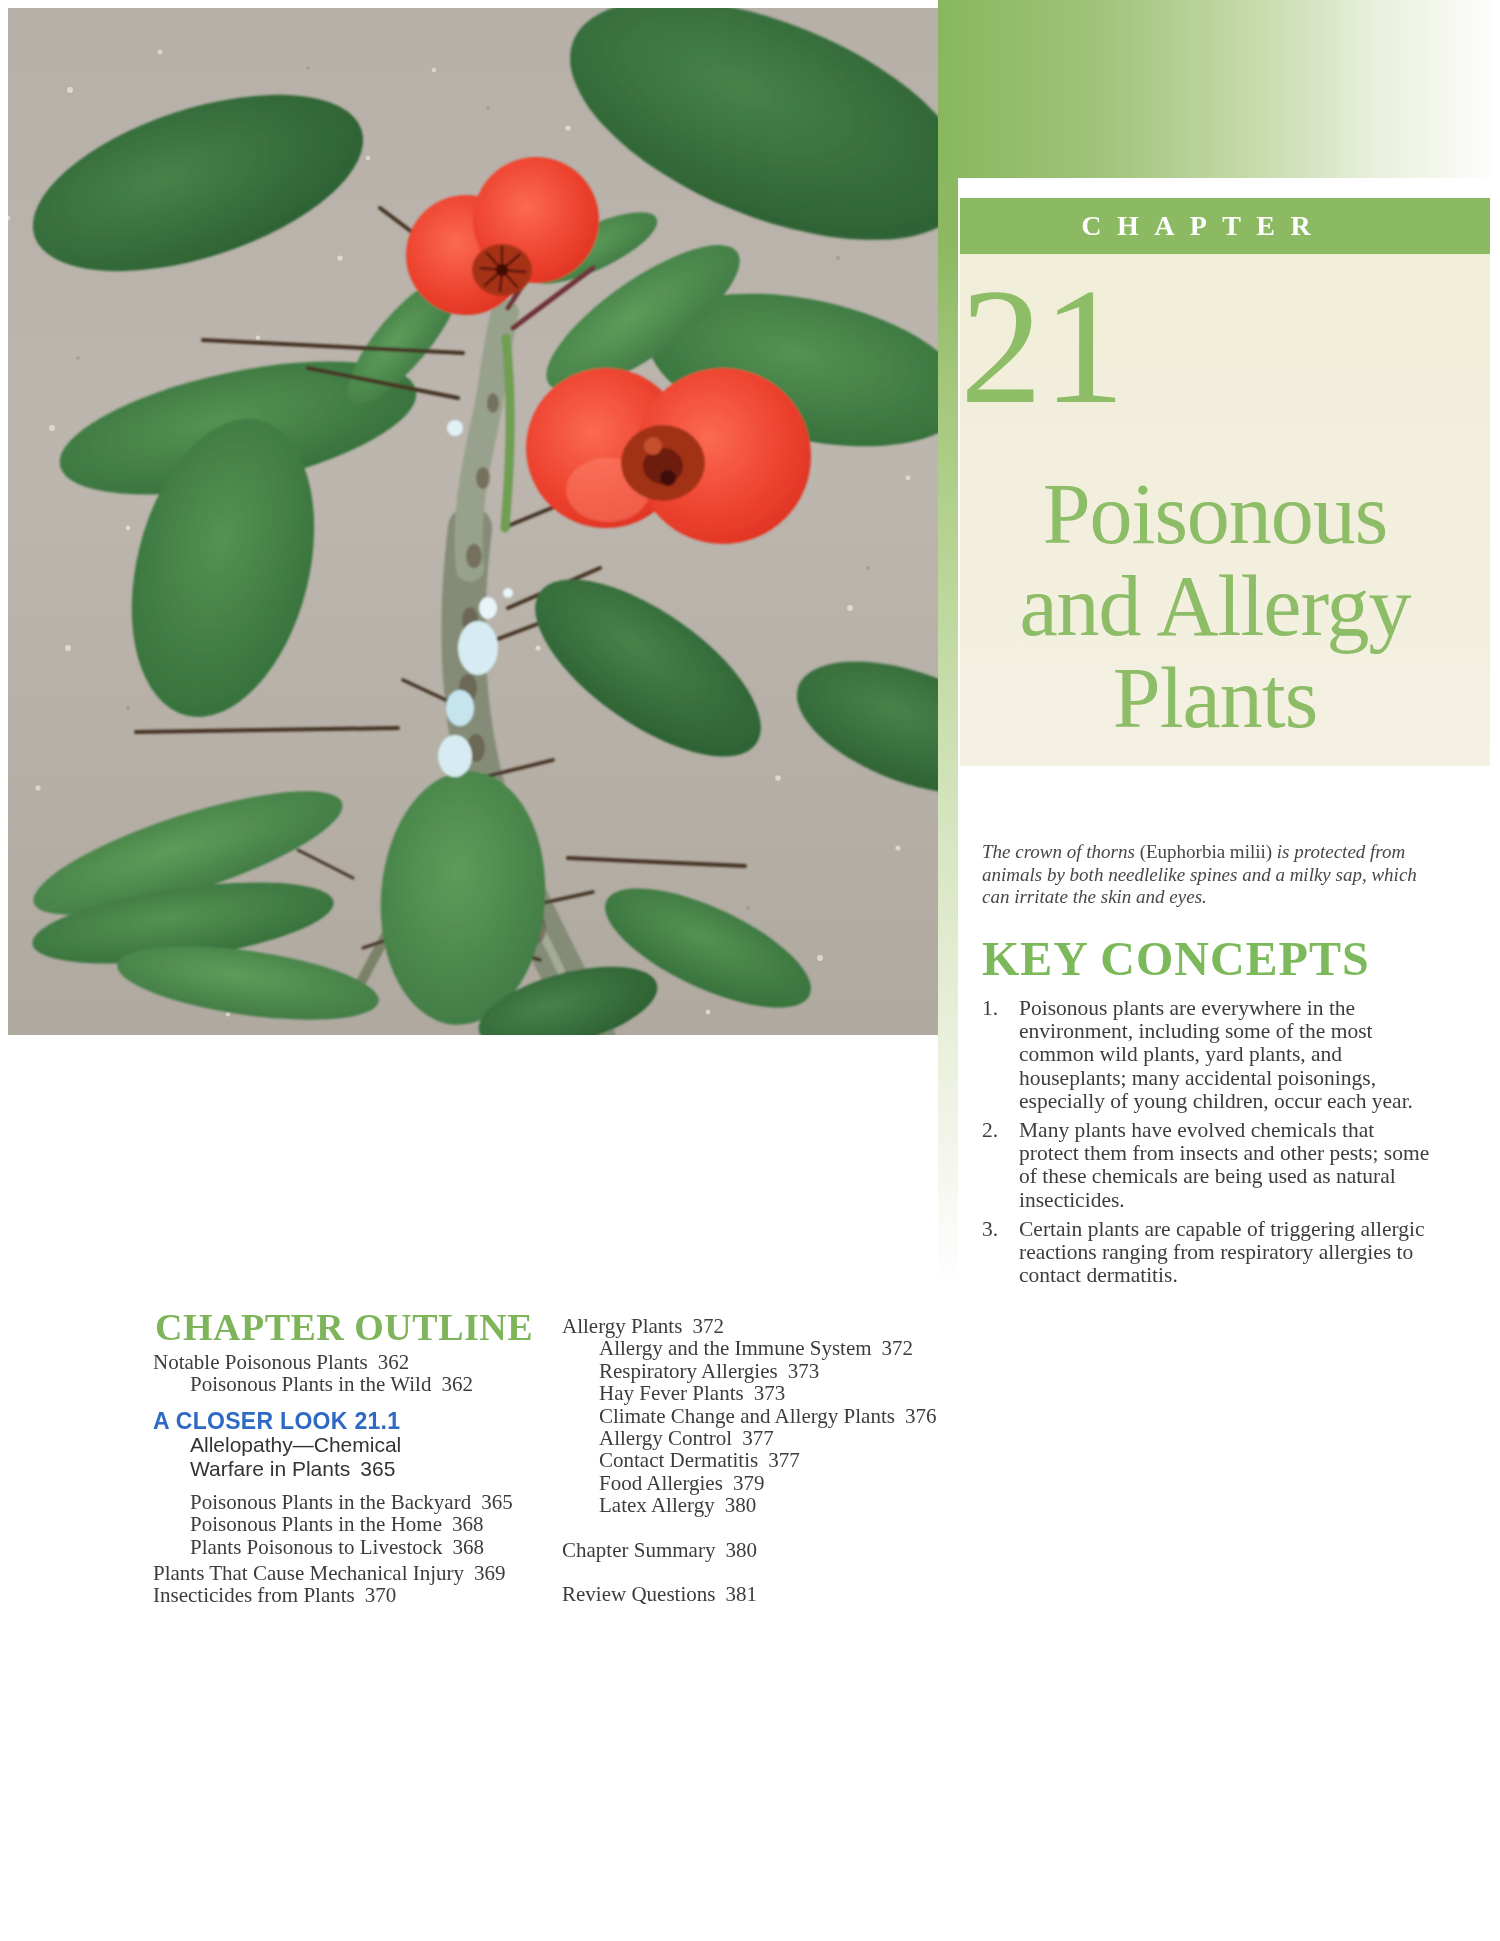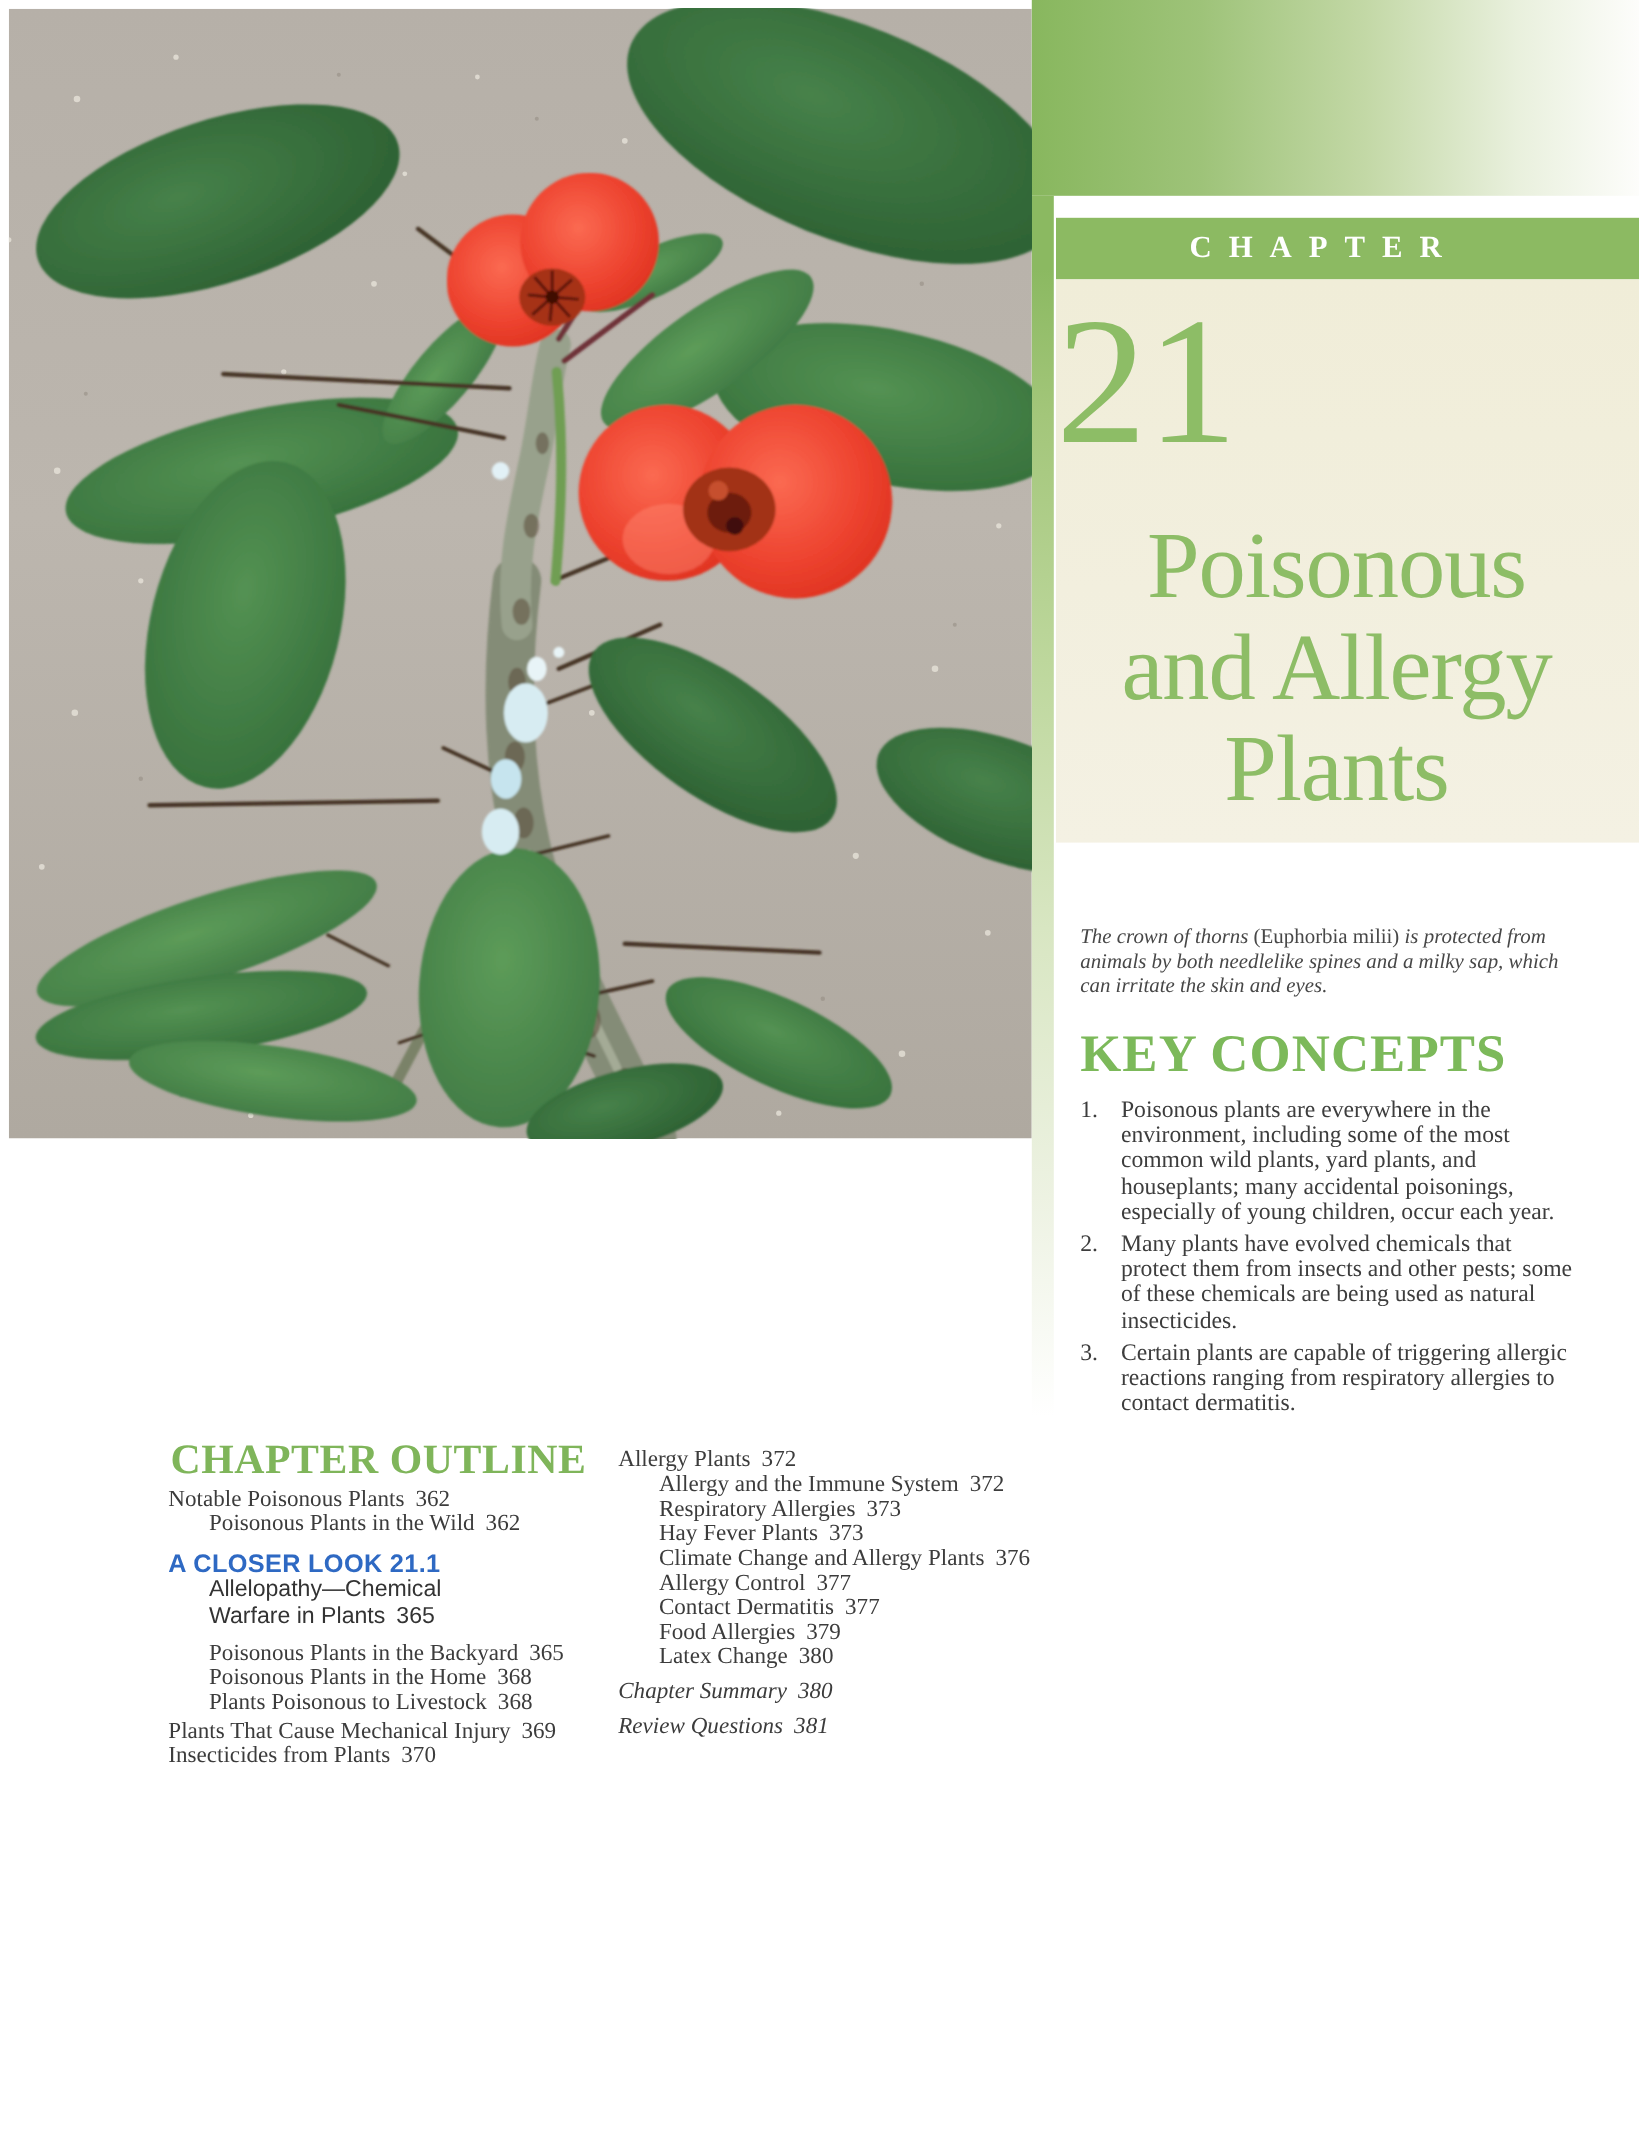--- a/index.html
+++ b/index.html
@@ -43,21 +43,21 @@
   .o-col{position:absolute;font-size:21px;color:#3c3c3c;}
   .o-left{left:153px;top:1351px;width:400px;}
   .o-right{left:562px;top:1315px;width:400px;}
   .o-row{white-space:nowrap;line-height:22.4px;}
   .o-row.sub{padding-left:37px;}
   .o-row.boxhead{margin-top:13px;font-family:"Liberation Sans", sans-serif;font-weight:700;
                  font-size:23px;color:#2e69c3;letter-spacing:0.3px;line-height:24px;}
   .o-row.boxsub{padding-left:37px;font-family:"Liberation Sans", sans-serif;font-size:21px;
                 color:#333333;white-space:normal;width:285px;line-height:24px;margin-bottom:10px;}
   .o-row.gap-top{margin-top:4px;}
-  .o-row.italic{font-style:italic;margin-top:9px;}
+  .o-row.italic{margin-top:22px;}
   .o-page{margin-left:10px;}
   .o-row.boxhead .o-page{margin-left:0;}
 
   .page-num{position:absolute;left:1368px;top:1846px;font-size:25px;color:#454545;font-weight:bold;}
 </style>
 </head>
 <body>
 
 <div class="page">
 
@@ -300,20 +300,20 @@
 
   <div class="o-col o-right">
     <div class="o-row main"><span class="o-label">Allergy Plants</span><span class="o-page">372</span></div>
     <div class="o-row sub"><span class="o-label">Allergy and the Immune System</span><span class="o-page">372</span></div>
     <div class="o-row sub"><span class="o-label">Respiratory Allergies</span><span class="o-page">373</span></div>
     <div class="o-row sub"><span class="o-label">Hay Fever Plants</span><span class="o-page">373</span></div>
     <div class="o-row sub"><span class="o-label">Climate Change and Allergy Plants</span><span class="o-page">376</span></div>
     <div class="o-row sub"><span class="o-label">Allergy Control</span><span class="o-page">377</span></div>
     <div class="o-row sub"><span class="o-label">Contact Dermatitis</span><span class="o-page">377</span></div>
     <div class="o-row sub"><span class="o-label">Food Allergies</span><span class="o-page">379</span></div>
-    <div class="o-row sub"><span class="o-label">Latex Change</span><span class="o-page">380</span></div>
+    <div class="o-row sub"><span class="o-label">Latex Allergy</span><span class="o-page">380</span></div>
     <div class="o-row italic"><span class="o-label">Chapter Summary</span><span class="o-page">380</span></div>
     <div class="o-row italic"><span class="o-label">Review Questions</span><span class="o-page">381</span></div>
   </div>
 
   <div class="page-num">361</div>
 
 </div>
 
 </body></html>

